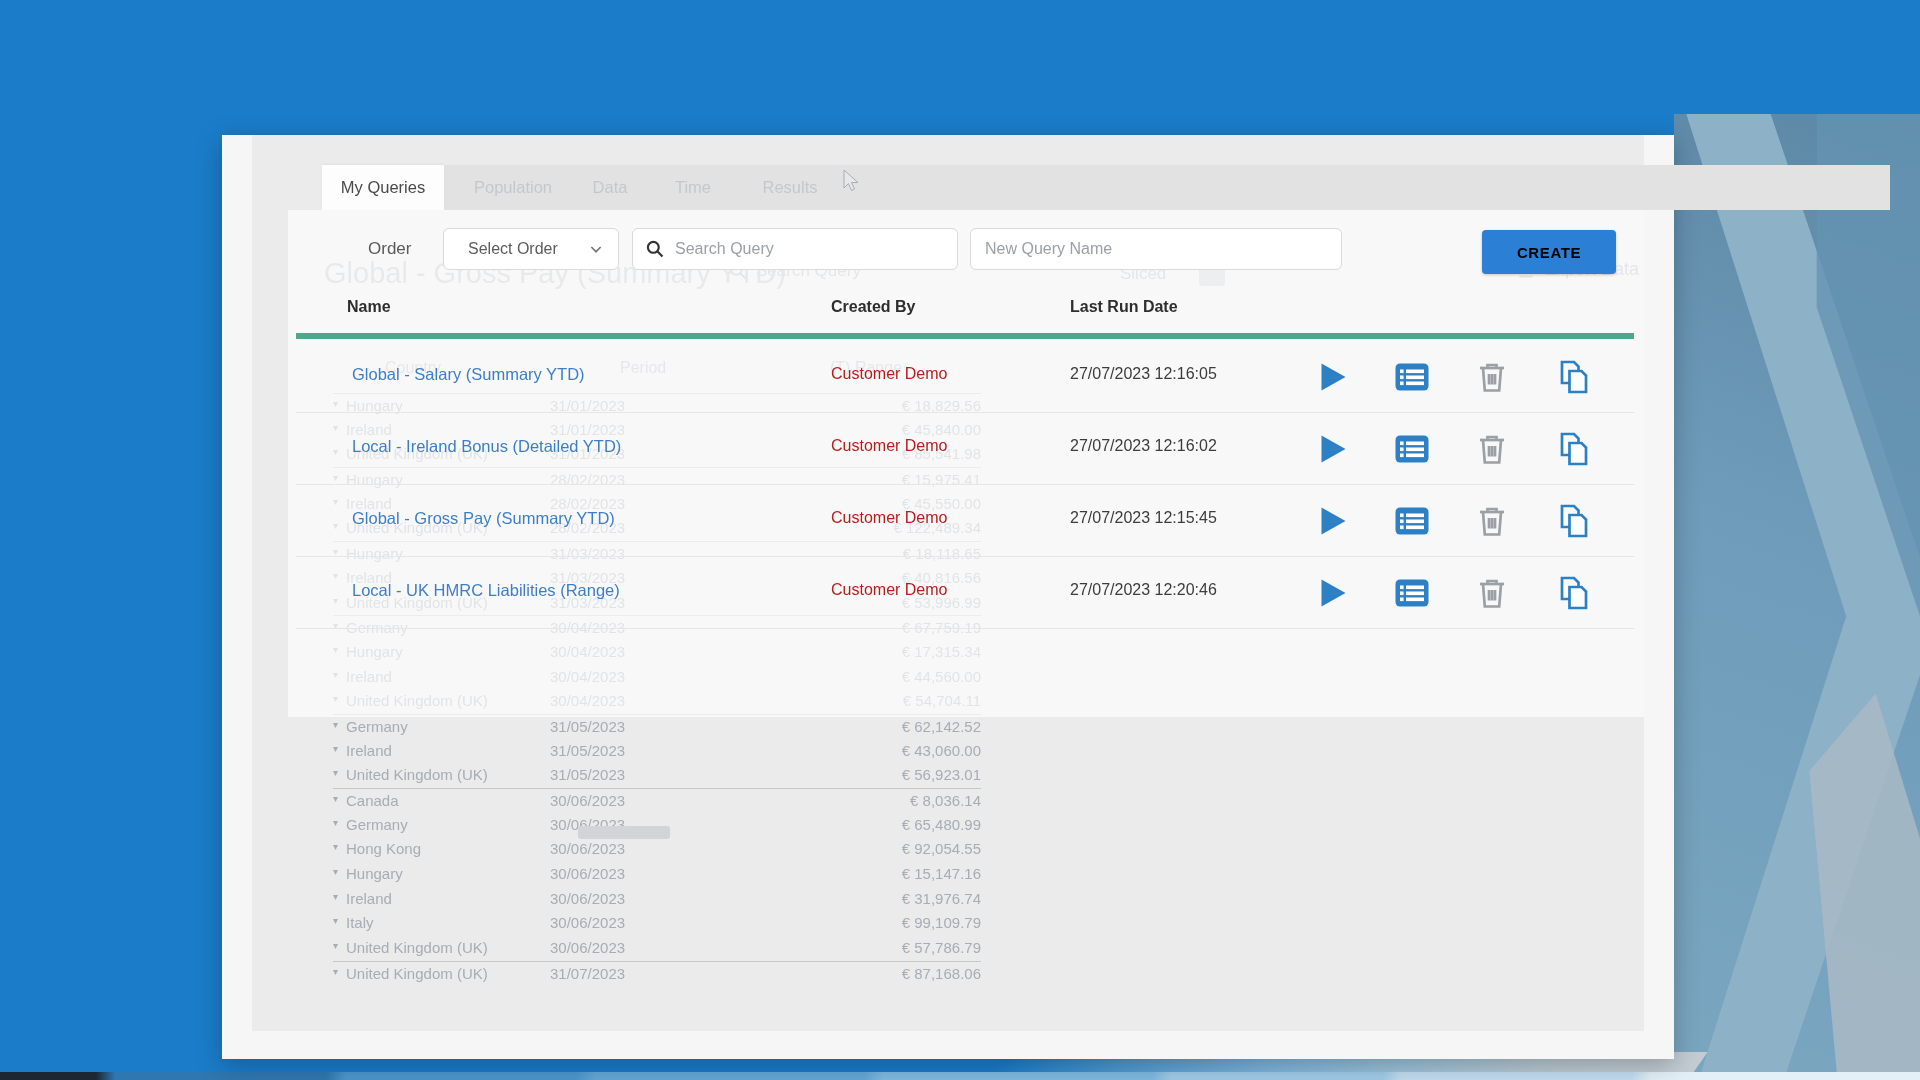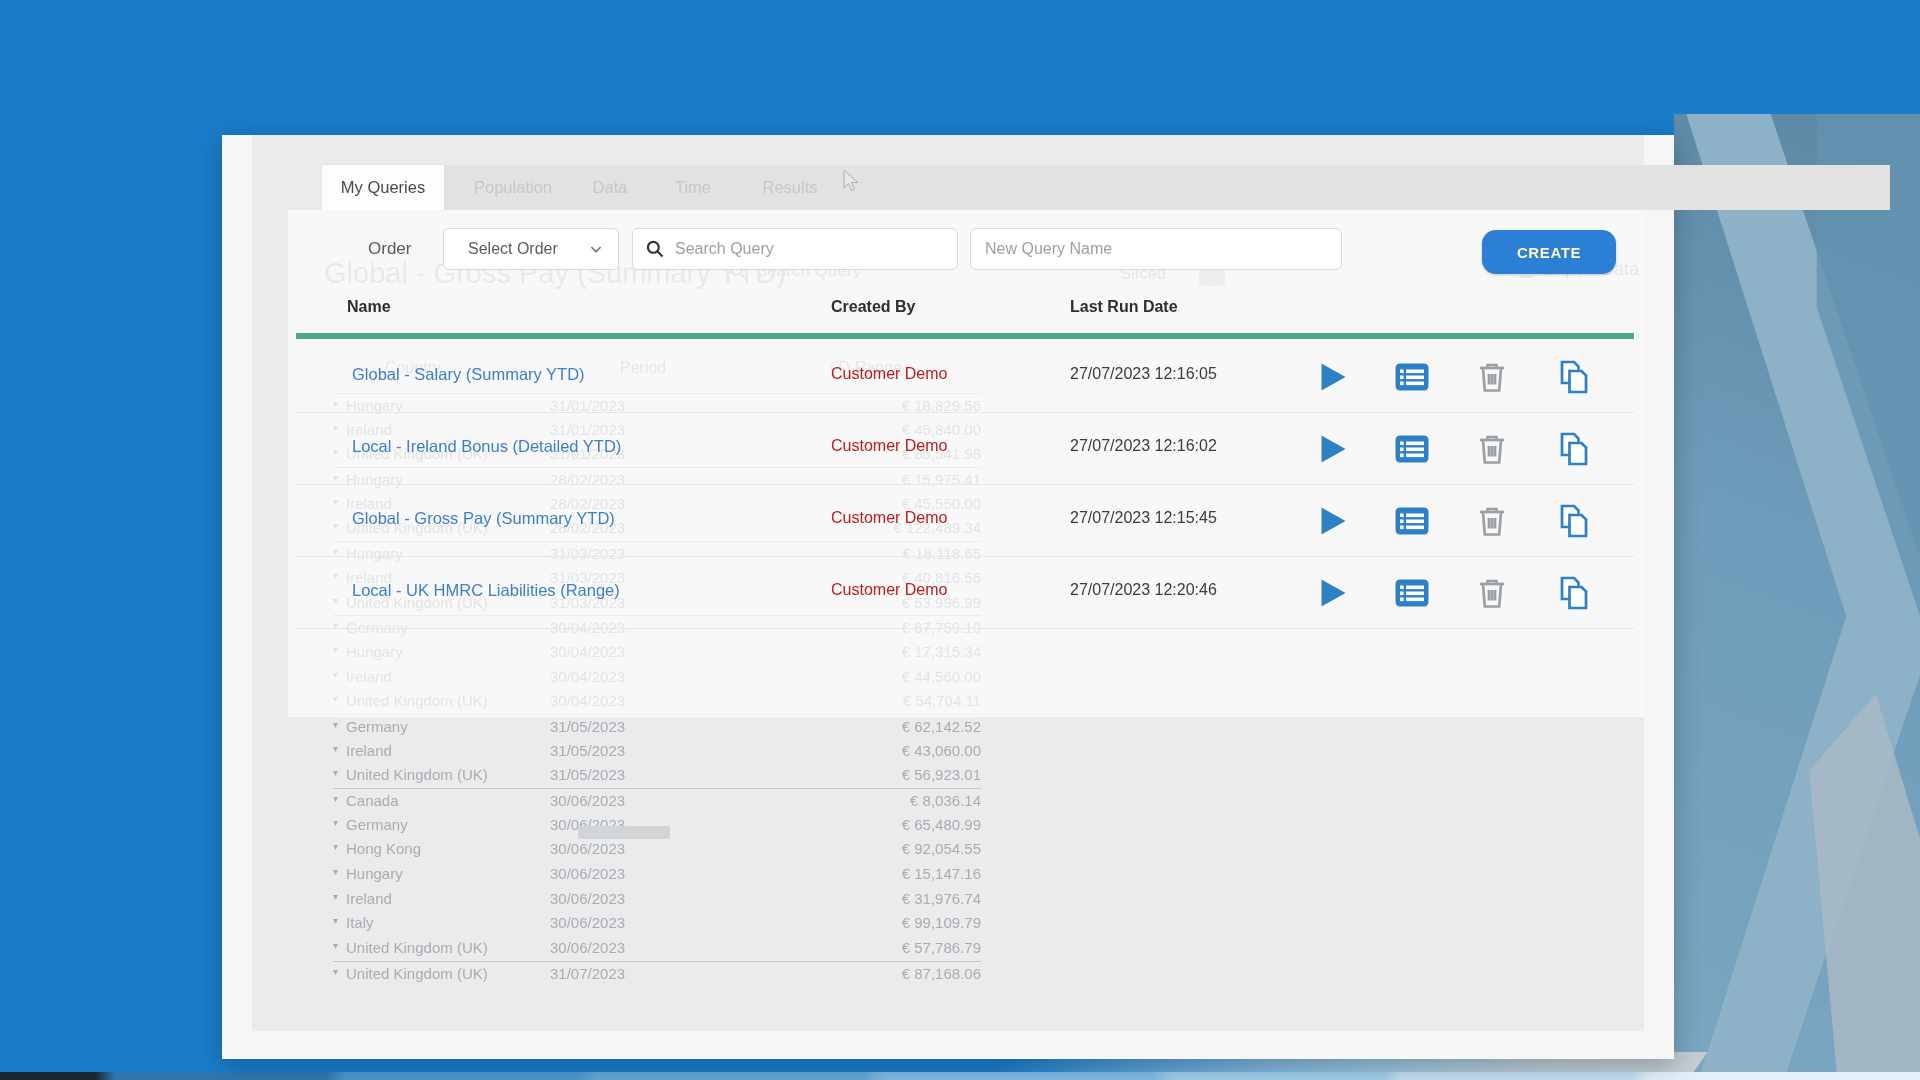--- a/index.html
+++ b/index.html
@@ -69,21 +69,21 @@
               border-radius:6px;display:flex;align-items:center;padding:0 14px 0 24px;z-index:3;}
   .select-box .sel-text{flex:1;font-size:16px;color:#5c5c5c;}
   .input-box{position:absolute;top:93px;height:42px;background:#fff;border:1px solid #dadada;border-radius:6px;
              display:flex;align-items:center;padding:0 12px;z-index:3;}
   .input-box input{border:none;outline:none;flex:1;font-size:16px;color:#444;background:transparent;
                    font-family:"Liberation Sans","DejaVu Sans",sans-serif;}
   .input-box input::placeholder{color:#9aa0a6;}
   .search-box{left:410px;width:326px;}
   .newquery-box{left:748px;width:372px;}
   .create-btn{position:absolute;left:1260px;top:95px;width:134px;height:44px;background:#2b7fd4;border:none;
-              border-radius:14px;color:#fef9c3;font-size:15px;font-weight:bold;letter-spacing:.6px;z-index:4;
+              border-radius:4px;color:#000000;font-size:15px;font-weight:bold;letter-spacing:.6px;z-index:4;
               font-family:"Liberation Sans","DejaVu Sans",sans-serif;cursor:pointer;box-shadow:0 1px 3px rgba(0,0,0,.2);}
 
   
   .thead{position:absolute;top:163px;left:0;width:100%;font-size:16px;font-weight:bold;color:#2e2e2e;z-index:3;}
   .thead span{position:absolute;white-space:nowrap;}
   .green-bar{position:absolute;left:74px;top:198px;width:1338px;height:6px;background:#4ea98c;z-index:3;}
   .qrows{position:absolute;left:74px;top:206px;width:1338px;z-index:3;}
   .qrow{position:relative;height:72px;border-bottom:1px solid #e6e6e6;}
   .qname{position:absolute;left:56px;top:24px;font-size:16.5px;color:#3d7ec6;text-decoration:none;white-space:nowrap;}
   .qcreated{position:absolute;left:535px;top:24px;font-size:16px;color:#b91c1c;white-space:nowrap;}

